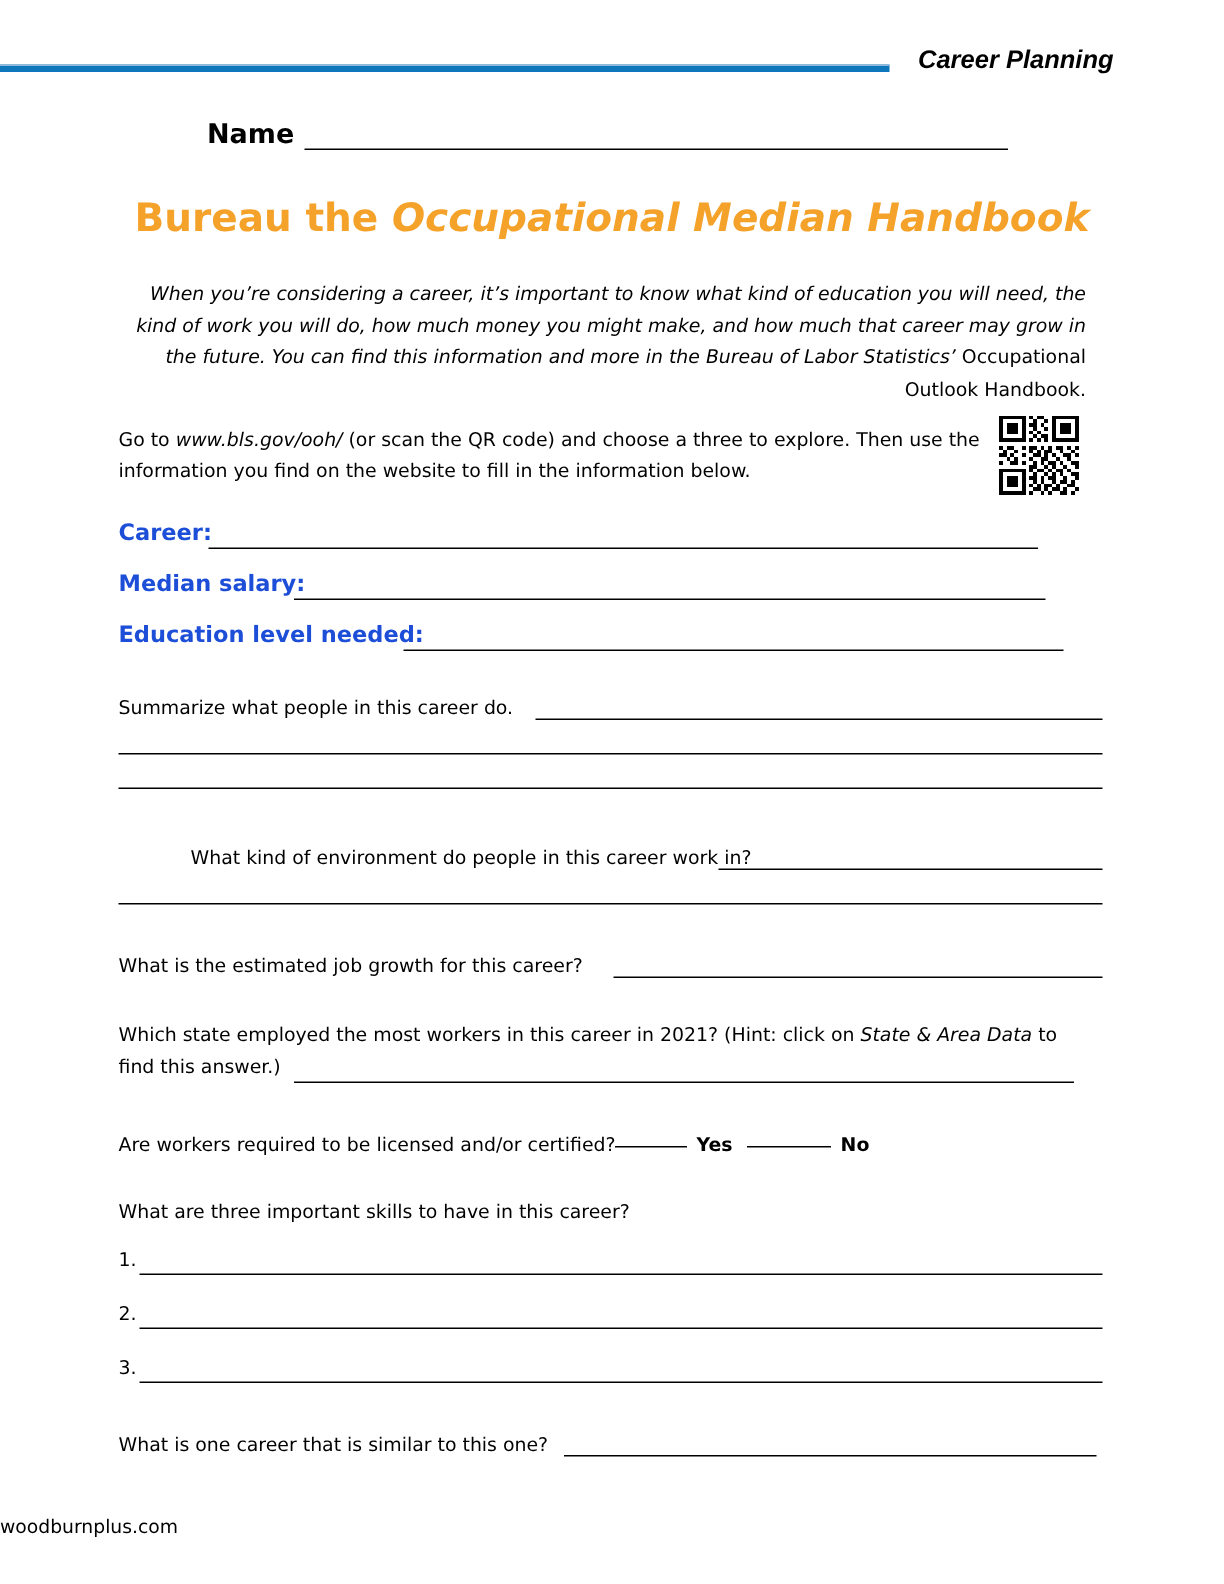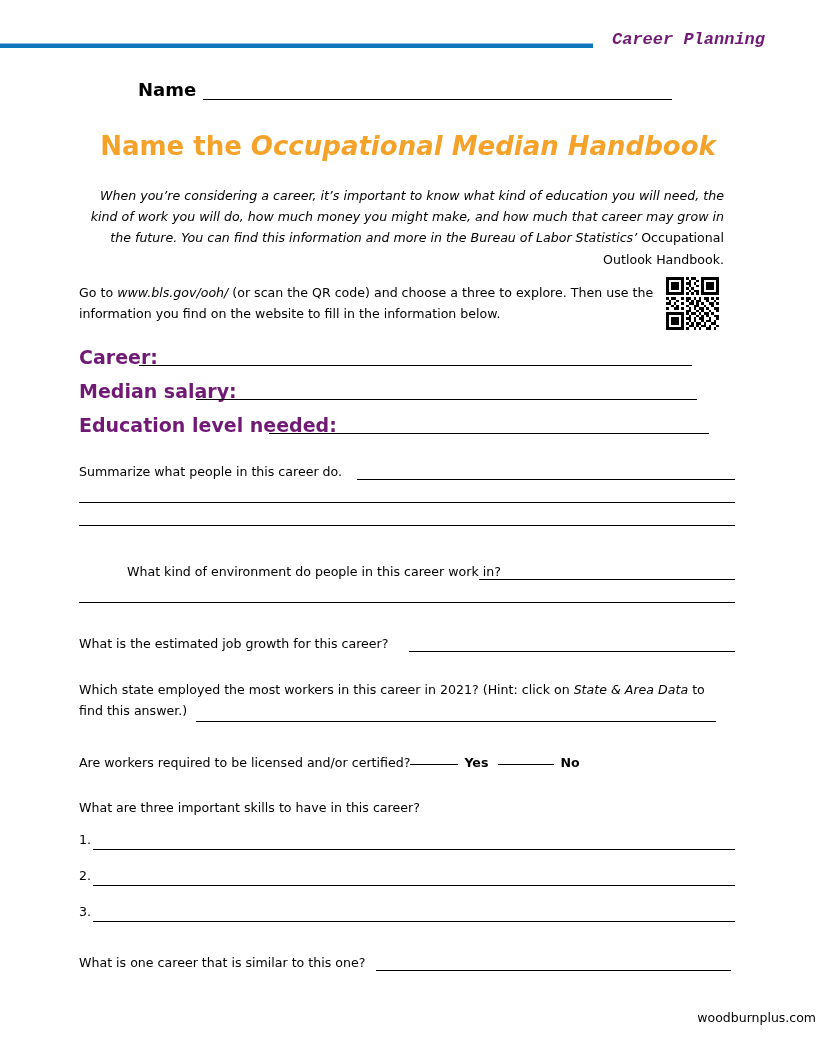--- a/index.html
+++ b/index.html
@@ -36,26 +36,26 @@
     top: 13px;
     width: 593px;
     height: 4px;
     background: #0e77bb;
     border-top: 1px solid #8fb9dc;
   }
   .header-title {
     position: absolute;
     left: 612px;
     top: 0px;
-    font-family: Liberation Mono, monospace;
+    font-family: Liberation Sans, sans-serif;
     font-size: 17px;
     font-weight: bold;
     font-style: italic;
     letter-spacing: 0px;
-    color: #701a75;
+    color: #000000;
     white-space: nowrap;
   }
 
   
   .name-row {
     position: absolute;
     left: 138px;
     top: 79px;
     width: 540px;
     height: 26px;
@@ -132,23 +132,23 @@
   .qr svg { display: block; }
 
   
   .field {
     position: absolute;
     left: 79px;
     height: 24px;
   }
   .field .flabel {
     font-family: "DejaVu Sans", sans-serif;
-    font-size: 19px;
+    font-size: 15px;
     font-weight: bold;
-    color: #701a75;
+    color: #1d4ed8;
     white-space: nowrap;
   }
   .field .fline {
     position: absolute;
     top: 19px;
     height: 0;
     border-bottom: 1.4px solid #000000;
   }
   #field-career { top: 346px; }
   #field-career .fline { left: 60px; width: 553px; }
@@ -190,21 +190,21 @@
     font-size: 12.6px;
     color: #000000;
   }
 
   
   .footer {
     position: absolute;
     left: 0;
     top: 1010px;
     width: 816px;
-    text-align: right;
+    text-align: left;
     font-family: "DejaVu Sans", sans-serif;
     font-size: 12.5px;
     color: #000000;
   }
 </style>
 </head>
 <body>
 
 <div class="page">
 
@@ -212,21 +212,21 @@
     <div class="header-rule"></div>
     <div class="header-title">Career Planning</div>
   </div>
 
   <div class="name-row">
     <span class="name-label">Name</span>
     <span class="name-line"></span>
   </div>
 
   <div class="doc-title">
-    <span>Name the </span><span class="ital">Occupational Median Handbook</span>
+    <span>Bureau the </span><span class="ital">Occupational Median Handbook</span>
   </div>
 
   <div class="intro">
     <span class="it">When you’re considering a career, it’s important to know what kind of education you will need, the kind of work you will do, how much money you might make, and how much that career may grow in the future. You can find this information and more in the Bureau of Labor Statistics’</span><span> Occupational Outlook Handbook.</span>
   </div>
 
   <div class="goto">
     <span>Go to </span><span class="it">www.bls.gov/ooh/</span><span> (or scan the QR code) and choose a three to explore. Then use the information you find on the website to fill in the information below.</span>
   </div>
 

